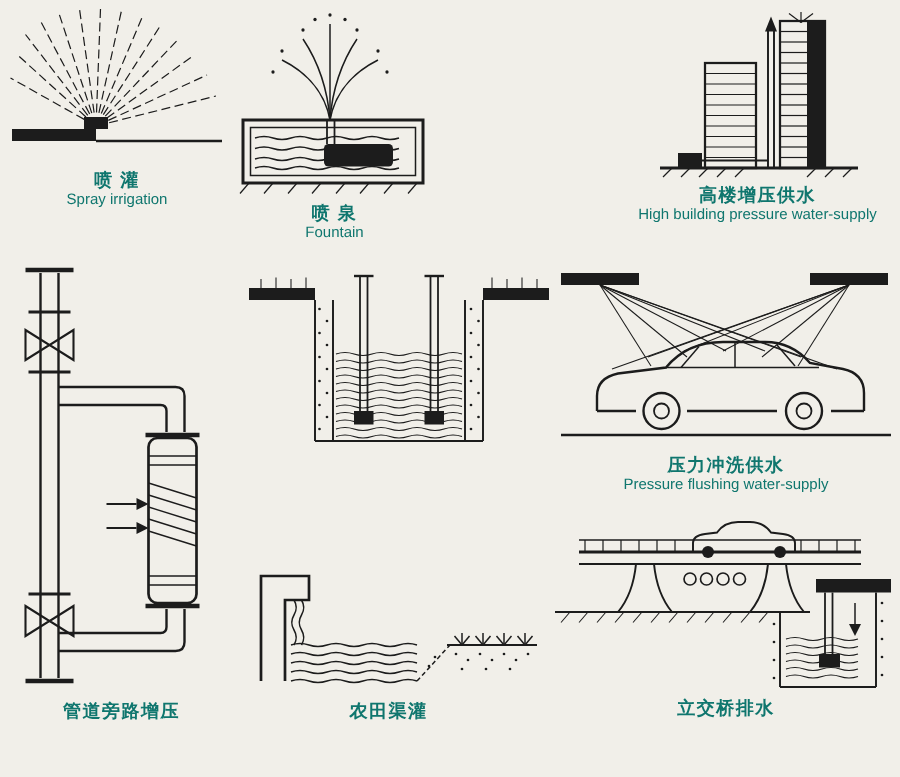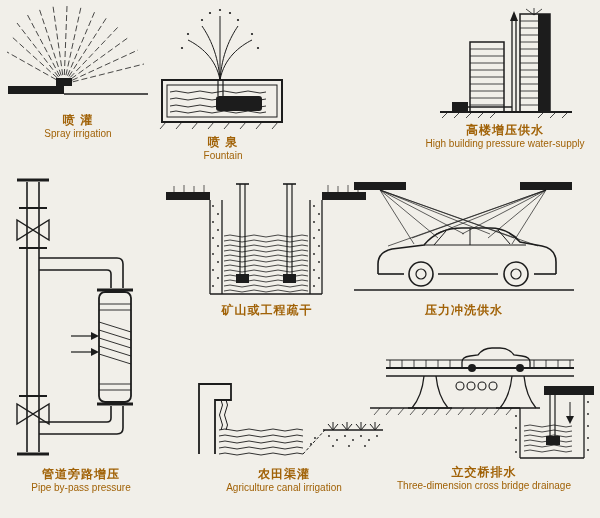--- a/index.html
+++ b/index.html
@@ -1,30 +1,30 @@
 <!DOCTYPE html>
 <html><head>
 <meta charset="utf-8">
 <style>
   html,body{margin:0;padding:0;background:#ffffff;}
   .page{position:relative;width:600px;height:518px;background:#f1efe9;overflow:hidden;
-        font-family:"Liberation Sans",sans-serif;color:#a16207;}
+        font-family:"Liberation Sans",sans-serif;color:#0f766e;}
   .panel{position:absolute;display:flex;flex-direction:column;align-items:center;text-align:center;}
   .illus{display:block;flex:0 0 auto;}
   .zh{font-weight:bold;font-size:12px;line-height:1.25;letter-spacing:1px;margin-top:3px;white-space:nowrap;}
   .en{font-size:10px;line-height:1.25;white-space:nowrap;}
   svg{stroke-linecap:butt;}
   .p1{left:6px;top:6px;width:144px}
   .p2{left:152px;top:4px;width:142px}
   .p3{left:306px;top:6px;width:148px}
   .p4{left:434px;top:8px;width:142px}
   .p5{left:2px;top:166px;width:158px}
   .p6{left:166px;top:178px;width:202px}
-  .p7{left:350px;top:178px;width:228px}
-  .p8{left:183px;top:352px;width:202px}
+  .p7{left:370px;top:178px;width:228px}
+  .p8{left:158px;top:352px;width:202px}
   .p9{left:370px;top:326px;width:228px}
 </style>
 </head>
 <body>
 
 <div class="page">
 
   <div class="panel p1">
     <svg class="illus" width="144" height="104" viewBox="0 0 144 104">
       <g stroke="#1c1c1c" fill="none" stroke-width="0.8" stroke-dasharray="6 3">
@@ -191,21 +191,20 @@
         <line x1="94" y1="238" x2="130" y2="238" stroke-width="3"></line>
         <path d="M120,240 V262 Q120,268 114,268 H36"></path>
         <path d="M108,240 V252 Q108,256 104,256 H36"></path>
         <line x1="68" y1="170" x2="88" y2="170" stroke-width="1.2"></line>
         <line x1="68" y1="186" x2="88" y2="186" stroke-width="1.2"></line>
       </g>
       <polygon points="88,166 96,170 88,174" fill="#1c1c1c"></polygon>
       <polygon points="88,182 96,186 88,190" fill="#1c1c1c"></polygon>
     </svg>
     <div class="zh">管道旁路增压</div>
-    <div class="en">Pipe by-pass pressure</div>
   </div>
 
   <div class="panel p6">
     <svg class="illus" width="202" height="122" viewBox="0 0 202 122">
       <defs>
         <path id="dw" d="M58,0 q6,-2 12,0 t12,0 t12,0 t12,0 t12,0 t12,0 t12,0" stroke="#1c1c1c" fill="none" stroke-width="0.8"></path>
       </defs>
       <rect x="0" y="14" width="44" height="8" fill="#1c1c1c"></rect>
       <rect x="156" y="14" width="44" height="8" fill="#1c1c1c"></rect>
       <g stroke="#1c1c1c" fill="none" stroke-width="1.3">
@@ -263,21 +262,20 @@
         <use href="#dw" y="83"></use>
         <use href="#dw" y="88"></use>
         <use href="#dw" y="93"></use>
       <use href="#dw" y="98"></use>
         <use href="#dw" y="103"></use>
         <use href="#dw" y="108"></use>
         <use href="#dw" y="113"></use>
       <rect x="70" y="96" width="13" height="9" fill="#1c1c1c"></rect>
       <rect x="117" y="96" width="13" height="9" fill="#1c1c1c"></rect>
     </svg>
-    <div class="zh">矿山或工程疏干</div>
   </div>
 
   <div class="panel p7">
     <svg class="illus" width="228" height="122" viewBox="0 0 228 122">
       <rect x="4" y="4" width="52" height="8" fill="#1c1c1c"></rect>
       <rect x="170" y="4" width="52" height="8" fill="#1c1c1c"></rect>
       <g stroke="#1c1c1c" fill="none" stroke-width="0.7">
         <line x1="30" y1="12" x2="64" y2="66"></line>
           <line x1="30" y1="12" x2="88" y2="60"></line>
         <line x1="30" y1="12" x2="114" y2="56"></line>
@@ -303,20 +301,21 @@
         <g stroke-width="1">
           <line x1="96" y1="53" x2="84" y2="67"></line>
             <line x1="148" y1="52" x2="160" y2="66"></line>
           <line x1="120" y1="50" x2="120" y2="67"></line>
             <line x1="74" y1="67" x2="176" y2="67"></line>
         </g>
         <line x1="4" y1="112" x2="224" y2="112"></line>
       </g>
     </svg>
     <div class="zh">压力冲洗供水</div>
+    <div class="en">Pressure flushing water-supply</div>
   </div>
 
   <div class="panel p8">
     <svg class="illus" width="202" height="112" viewBox="0 0 202 112">
       <defs>
         <path id="cw" d="M36,0 q6,-2 12,0 t12,0 t12,0 t12,0 t12,0 t12,0 t12,0" stroke="#1c1c1c" fill="none" stroke-width="0.9"></path>
       </defs>
       <g stroke="#1c1c1c" fill="none" stroke-width="1.8">
         <path d="M16,102 V32 H48 V48 H32 V102"></path>
         <g stroke-width="1">
@@ -354,21 +353,20 @@
           <circle cx="186" cy="88" r="0.9"></circle>
         <circle cx="194" cy="84" r="0.9"></circle>
           <circle cx="150" cy="94" r="0.9"></circle>
           <circle cx="166" cy="94" r="0.9"></circle>
         <circle cx="182" cy="94" r="0.9"></circle>
           <circle cx="128" cy="92" r="0.9"></circle>
           <circle cx="132" cy="86" r="0.9"></circle>
       </g>
     </svg>
     <div class="zh">农田渠灌</div>
-    <div class="en">Agriculture canal irrigation</div>
   </div>
 
   <div class="panel p9">
     <svg class="illus" width="228" height="136" viewBox="0 0 228 136">
       <defs>
         <path id="bw" d="M154,0 q6,-2 12,0 t12,0 t12,0 t12,0" stroke="#1c1c1c" fill="none" stroke-width="0.8"></path>
       </defs>
       <g stroke="#1c1c1c" fill="none" stroke-width="1.4">
         <line x1="16" y1="42" x2="204" y2="42" stroke-width="2"></line>
         <line x1="16" y1="50" x2="204" y2="50"></line>
@@ -435,16 +433,15 @@
           <circle cx="218" cy="88" r="0.9"></circle>
         <circle cx="218" cy="100" r="0.9"></circle>
           <circle cx="218" cy="112" r="0.9"></circle>
           <circle cx="218" cy="124" r="0.9"></circle>
       </g>
       <rect x="174" y="60" width="50" height="9" fill="#1c1c1c"></rect>
       <rect x="176" y="110" width="14" height="9" fill="#1c1c1c"></rect>
       <polygon points="196,90 204,90 200,98" fill="#1c1c1c"></polygon>
     </svg>
     <div class="zh">立交桥排水</div>
-    <div class="en">Three-dimension cross bridge drainage</div>
   </div>
 
 </div>
 
 </body></html>

